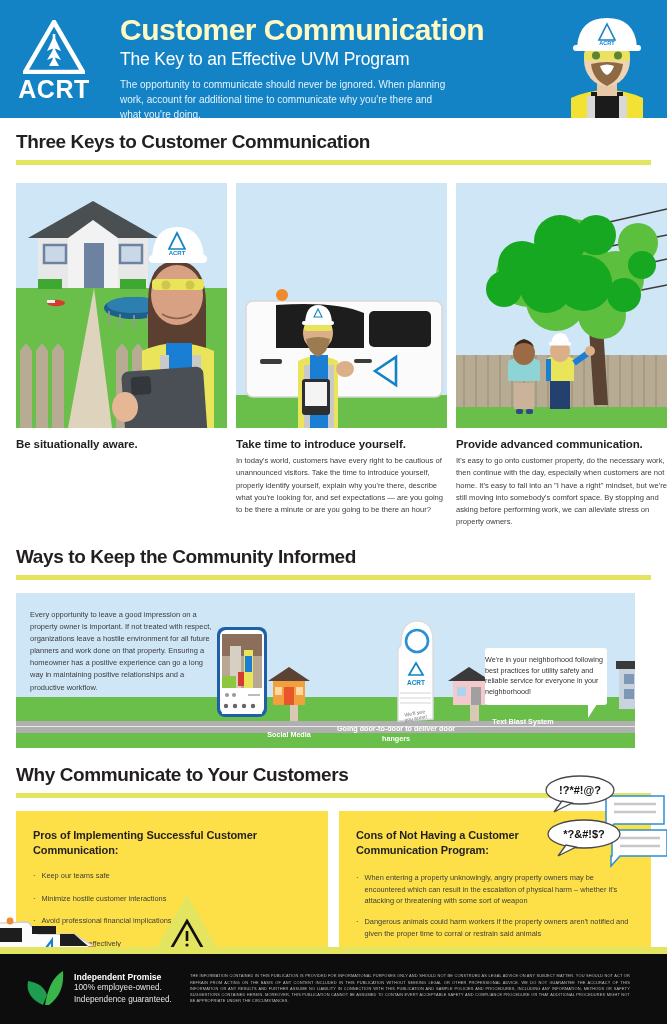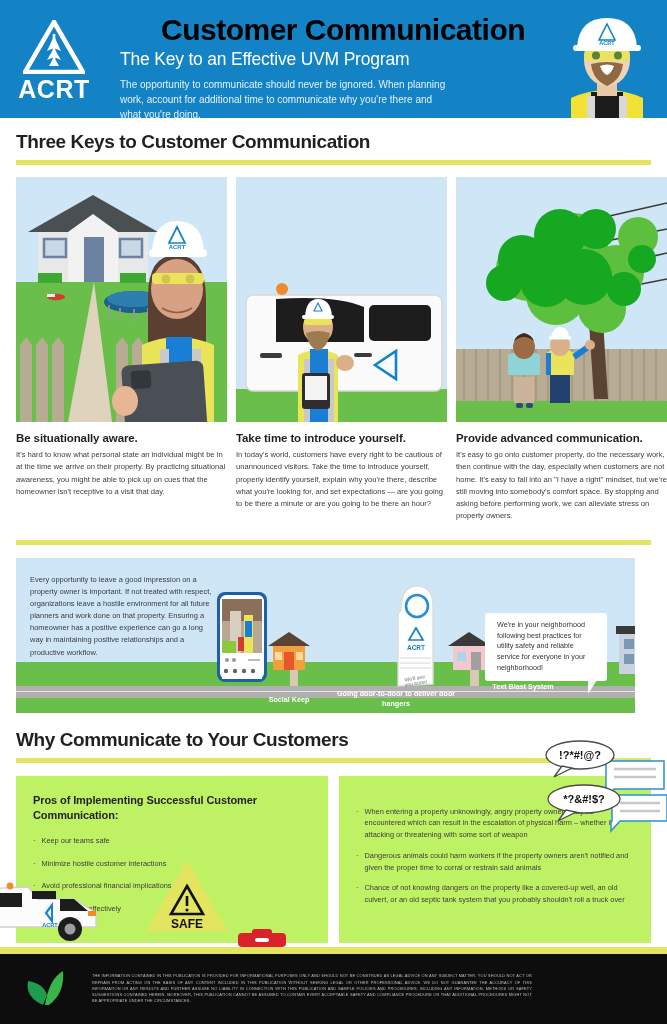--- a/index.html
+++ b/index.html
@@ -20,43 +20,42 @@
     width: 108px; display: flex; flex-direction: column;
     align-items: center; justify-content: center; padding-top: 6px;
   }
   .logo-tri { width: 62px; height: 54px; }
   .logo-word {
     color:#fff; font-weight: bold; font-size: 25px; letter-spacing: .5px;
     margin-top: 1px; font-family: "Liberation Sans", sans-serif;
   }
   .hdr-text { flex: 1; padding: 14px 0 0 12px; }
   .hdr-title {
-    color:#000000; font-size: 30px; font-weight: bold; letter-spacing: -.5px;
+    color:#fef9c3; font-size: 30px; font-weight: bold; letter-spacing: -.5px;
     line-height: 1.05;
-    margin-left: 41px;
   }
   .hdr-sub {
     color:#fff; font-size: 17.5px; font-weight: normal; margin-top: 3px;
     letter-spacing: -.2px;
   }
   .hdr-desc {
     color:#e4f1fb; font-size: 10px; line-height: 1.5; margin-top: 7px;
     max-width: 330px;
   }
   .hdr-person { width: 120px; position: relative; }
 
   
   .sec-head {
     font-size: 19px; font-weight: bold; color:#231f20; letter-spacing: -.4px;
     padding: 0 0 0 16px;
   }
   .rule { height: 5px; background:#e3e45f; margin: 7px 16px 0 16px; }
 
   
-  .keys-wrap { padding: 12px 16px 0 16px; display: flex; gap: 9px; }
+  .keys-wrap { padding: 18px 16px 0 16px; display: flex; gap: 9px; }
   .key-col { width: 211px; }
   .key-img {
     width: 100%; height: 245px; background:#cfe6f7;
     position: relative; overflow: hidden;
   }
   .key-h {
     font-size: 11.5px; font-weight: bold; color:#231f20;
     margin-top: 10px; letter-spacing: -.1px;
   }
   .key-p {
@@ -75,31 +74,31 @@
   .grass-top { position:absolute; left:0; right:0; top:104px; height:24px; background:#6abf4b; }
   .road { position:absolute; left:0; right:0; top:128px; height:12px; background:#b0b0b0; }
   .road-line { position:absolute; left:0; right:0; top:133px; height:1.5px; background:#e8e8e8; }
   .grass-bot { position:absolute; left:0; right:0; top:140px; bottom:0; background:#6abf4b; }
   .comm-label {
     position:absolute; color:#fff; font-size: 7.2px; font-weight: bold;
     text-align:center; line-height:1.35;
   }
   .bubble-neigh {
     position:absolute; left: 469px; top: 55px; width: 122px;
-    background:#fff; border-radius: 3px; padding: 7px 12px;
+    background:#fff; border-radius: 3px; padding: 7px 0;
     font-size: 7.2px; line-height: 1.5; color:#333;
   }
   .bubble-neigh:after{
     content:""; position:absolute; right: 10px; bottom:-13px;
     border-left: 9px solid #fff; border-bottom: 14px solid transparent;
   }
 
   
   .why-wrap { padding: 13px 16px 0 16px; display:flex; gap: 11px; position:relative; }
-  .panel { background:#bef264; position: relative; overflow:hidden; }
+  .panel { background:#fde047; position: relative; overflow:hidden; }
   .panel-pros { width: 312px; height: 167px; padding: 17px 14px 0 17px; }
   .panel-cons { width: 312px; height: 167px; padding: 17px 14px 0 17px; }
   .panel-h {
     font-size: 11px; font-weight: bold; color:#231f20; line-height: 1.42;
     letter-spacing:-.1px;
   }
   .li { display:flex; gap:6px; font-size:7.4px; line-height:1.58; color:#3c3c3c; margin-top: 9px; }
   .li .dot { color:#3c3c3c; }
   .pros-li { margin-top: 11px; }
 
@@ -218,21 +217,20 @@
             <path d="M150 245 L150 160 L176 160 L176 245 Z" fill="#1a7fd4"></path>
             <rect x="144" y="172" width="9" height="73" fill="#c9c9c9"></rect>
             <rect x="176" y="172" width="9" height="73" fill="#c9c9c9"></rect>
 
             <rect x="108" y="186" width="82" height="98" rx="7" fill="#4a4f55" transform="rotate(-4 150 230)"></rect>
             <rect x="117" y="192" width="20" height="18" rx="4" fill="#33373c" transform="rotate(-4 150 230)"></rect>
             <ellipse cx="109" cy="224" rx="13" ry="15" fill="#e7b694"></ellipse>
           </svg>
         </div>
         <div class="key-h">Be situationally aware.</div>
-        <div class="key-p">It's hard to know what personal state an individual might be in at the time we arrive on their property. By practicing situational awareness, you might be able to pick up on cues that the homeowner isn't receptive to a visit that day.</div>
       </div>
 
       <div class="key-col">
         <div class="key-img">
           <svg viewBox="0 0 211 245" width="211" height="245">
             <rect width="211" height="245" fill="#cfe6f7"></rect>
             <rect x="0" y="212" width="211" height="33" fill="#6abf4b"></rect>
 
             <rect x="10" y="118" width="196" height="96" rx="7" fill="#fbfbfb" stroke="#d8d8d8" stroke-width="1.5"></rect>
             <path d="M40 122 L40 165 L128 165 L128 130 Q100 118 40 122 Z" fill="#1d1d1d"></path>
@@ -320,20 +318,21 @@
           </svg>
         </div>
         <div class="key-h">Provide advanced communication.</div>
         <div class="key-p">It's easy to go onto customer property, do the necessary work, then continue with the day, especially when customers are not home. It's easy to fall into an "I have a right" mindset, but we're still moving into somebody's comfort space. By stopping and asking before performing work, we can alleviate stress on property owners.</div>
       </div>
 
     </div>
   </div>
 
   <div style="margin-top:17px">
+    <div class="sec-head">Ways to Keep the Community Informed</div>
     <div class="rule"></div>
 
     <div class="comm-box">
       <div class="comm-text">Every opportunity to leave a good impression on a property owner is important. If not treated with respect, organizations leave a hostile environment for all future planners and work done on that property. Ensuring a homeowner has a positive experience can go a long way in maintaining positive relationships and a productive workflow.</div>
 
       <div class="grass-top"></div>
       <div class="road"></div>
       <div class="road-line"></div>
       <div class="grass-bot"></div>
 
@@ -395,21 +394,21 @@
         <g fill="#7d98b5">
           <rect x="8" y="17" width="10" height="10"></rect>
             <rect x="21" y="17" width="10" height="10"></rect>
             <rect x="34" y="17" width="9" height="10"></rect>
           <rect x="8" y="32" width="10" height="10"></rect>
             <rect x="21" y="32" width="10" height="10"></rect>
             <rect x="34" y="32" width="9" height="10"></rect>
         </g>
       </svg>
 
-      <div class="comm-label" style="left:218px;top:137px;width:110px">Social Keep</div>
+      <div class="comm-label" style="left:218px;top:137px;width:110px">Social Media</div>
       <div class="comm-label" style="left:320px;top:131px;width:120px">Going door-to-door to deliver door hangers</div>
       <div class="comm-label" style="left:447px;top:124px;width:120px">Text Blast System</div>
     </div>
   </div>
 
   <div style="margin-top:16px">
     <div class="sec-head">Why Communicate to Your Customers</div>
     <div class="rule"></div>
 
     <div class="why-wrap">
@@ -428,20 +427,21 @@
           <span class="dot">·</span>
           <span>Avoid professional financial implications</span>
         </div>
         <div class="li pros-li">
           <span class="dot">·</span>
           <span>Use field time effectively</span>
         </div>
       </div>
 
       <div class="panel panel-cons">
+        <div class="panel-h" style="width:215px">Cons of Not Having a Customer Communication Program:</div>
         <div class="li" style="margin-top:13px">
           <span class="dot">·</span>
           <span>When entering a property unknowingly, angry property owners may be encountered which can result in the escalation of physical harm – whether it's attacking or threatening with some sort of weapon</span>
         </div>
         <div class="li">
           <span class="dot">·</span>
           <span>Dangerous animals could harm workers if the property owners aren't notified and given the proper time to corral or restrain said animals</span>
         </div>
         <div class="li">
           <span class="dot">·</span>
@@ -498,16 +498,21 @@
   </div>
 
   <div class="foot-rule"></div>
   <div class="footer">
     <div class="leaf-box">
       <svg width="42" height="40" viewBox="0 0 42 40">
         <path d="M20 36 Q2 28 5 12 Q20 14 24 26 Z" fill="#1f9d4e"></path>
         <path d="M22 36 Q26 10 40 2 Q42 24 26 36 Z" fill="#39b54a"></path>
       </svg>
     </div>
+    <div>
+      <div class="promo-title">Independent Promise</div>
+      <div class="promo-l">100% employee-owned.</div>
+      <div class="promo-l">Independence guaranteed.</div>
+    </div>
     <div class="disclaimer">The information contained in this publication is provided for informational purposes only and should not be construed as legal advice on any subject matter. You should not act or refrain from acting on the basis of any content included in this publication without seeking legal or other professional advice. We do not guarantee the accuracy of this information or any results and further assume no liability in connection with this publication and sample policies and procedures, including any information, methods or safety suggestions contained herein. Moreover, this publication cannot be assumed to contain every acceptable safety and compliance procedure or that additional procedures might not be appropriate under the circumstances.</div>
   </div>
 
 </div>
 
 </body></html>

